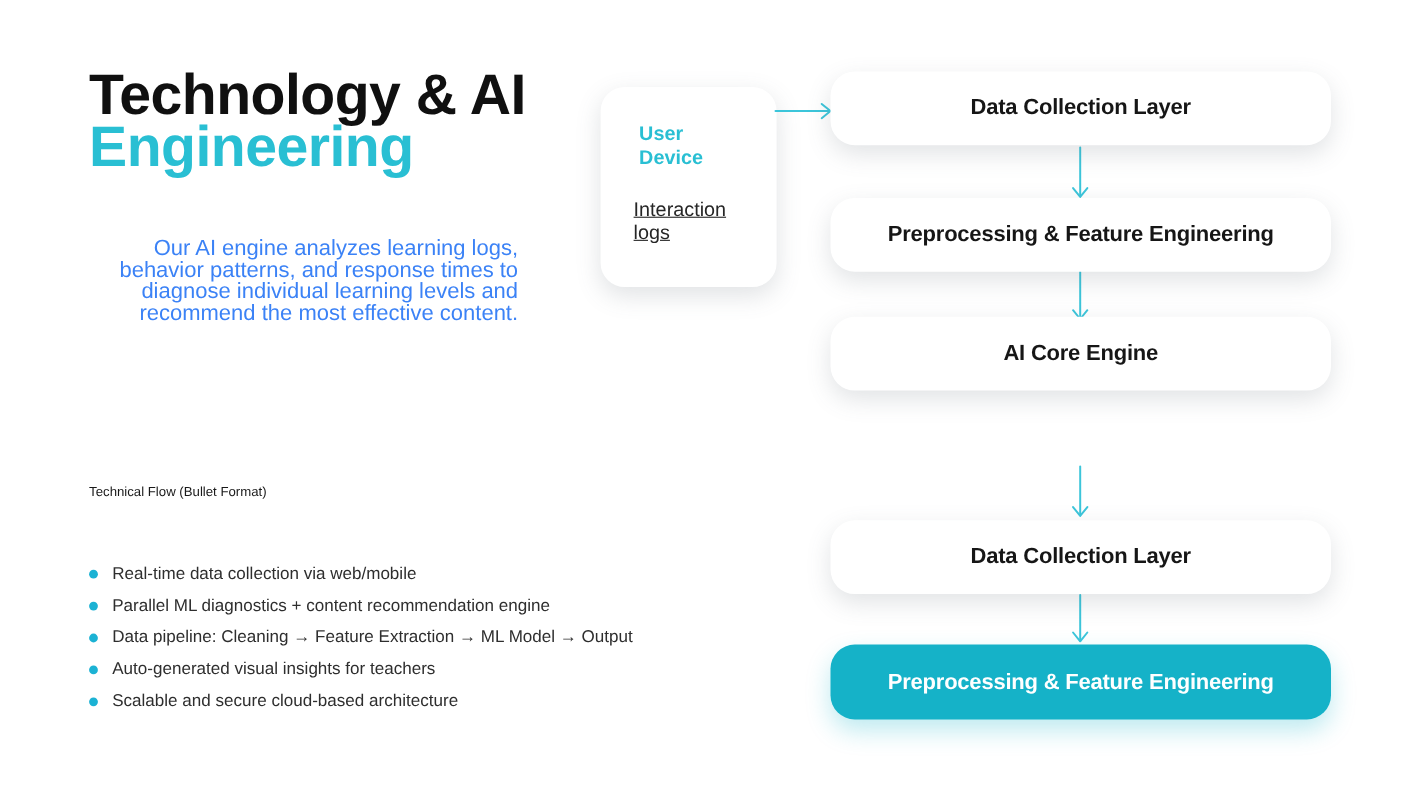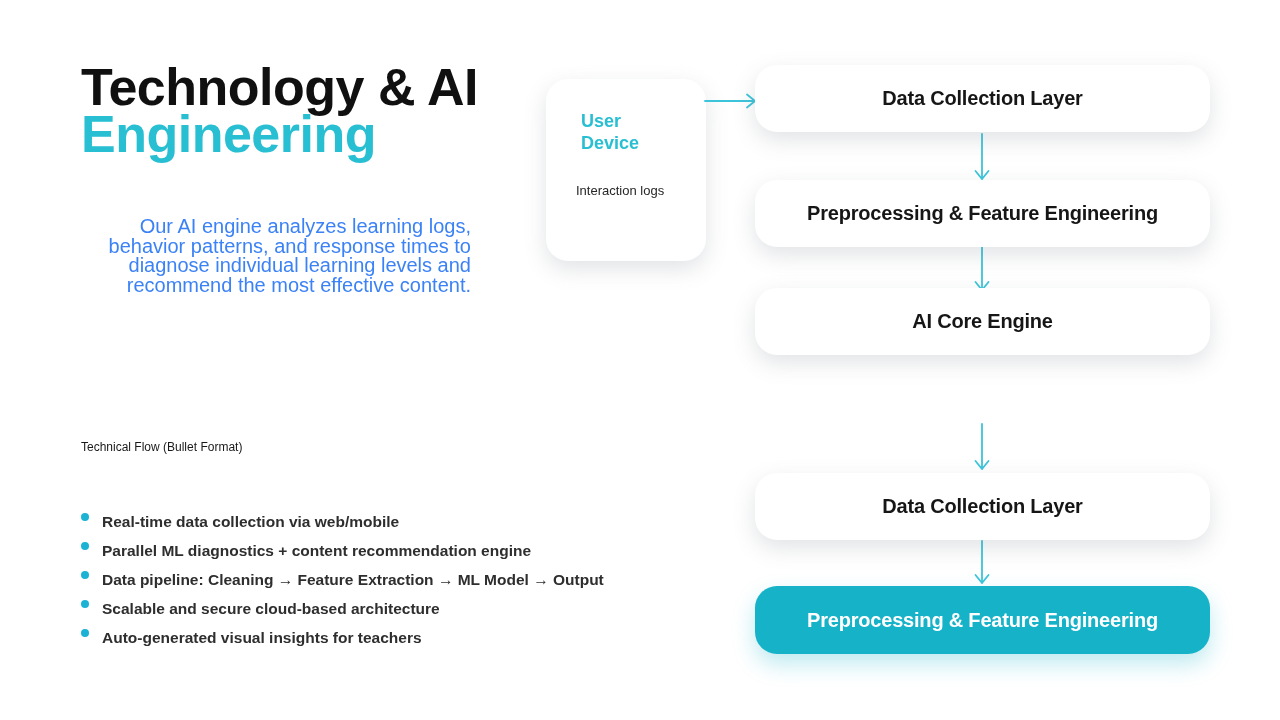--- a/index.html
+++ b/index.html
@@ -46,27 +46,27 @@
     color: #191919;
   }
 
   .bullet-list {
     position: absolute;
     left: 81px; top: 513px;
     list-style: none;
   }
   .bullet-list li {
     display: flex;
+    align-items: center;
     gap: 13px;
     margin-bottom: 12px;
     font-size: 15.5px;
     line-height: 17px;
     color: #2e2e2e;
     white-space: nowrap;
-    font-weight: bold;
   }
   .bullet-dot {
     flex: 0 0 auto;
     width: 8px; height: 8px;
     border-radius: 50%;
     background: #1BB2D4;
   }
 
   
   .card {
@@ -85,23 +85,24 @@
     margin: 31px auto 0;
     width: 90px;
     font-size: 18px;
     font-weight: 600;
     line-height: 22px;
     color: #29BFD3;
   }
   .ud-subtitle {
     margin: 26px auto 4px;
     width: 100px;
-    font-size: 13px;
+    font-size: 18px;
     line-height: 21px;
     color: #262626;
+    text-decoration: underline;
   }
 
   .flow-box {
     left: 755px;
     width: 455px; height: 67px;
     display: flex;
     align-items: center;
     justify-content: center;
     font-size: 20px;
     font-weight: 600;
@@ -162,25 +163,25 @@
     <li>
         <span class="bullet-dot"></span>
         <span>Parallel ML diagnostics + content recommendation engine</span>
       </li>
     <li>
         <span class="bullet-dot"></span>
         <span>Data pipeline: Cleaning → Feature Extraction → ML Model → Output</span>
       </li>
     <li>
         <span class="bullet-dot"></span>
+        <span>Auto-generated visual insights for teachers</span>
+      </li>
+    <li>
+        <span class="bullet-dot"></span>
         <span>Scalable and secure cloud-based architecture</span>
-      </li>
-    <li>
-        <span class="bullet-dot"></span>
-        <span>Auto-generated visual insights for teachers</span>
       </li>
   </ul>
 
   <div class="card user-device-box">
     <div class="ud-title">User Device</div>
     <div class="ud-subtitle">Interaction logs</div>
   </div>
 
   <svg id="arrow-right" class="arrow-svg" width="52" height="16">
     <line x1="0" y1="8" x2="49" y2="8"></line>

